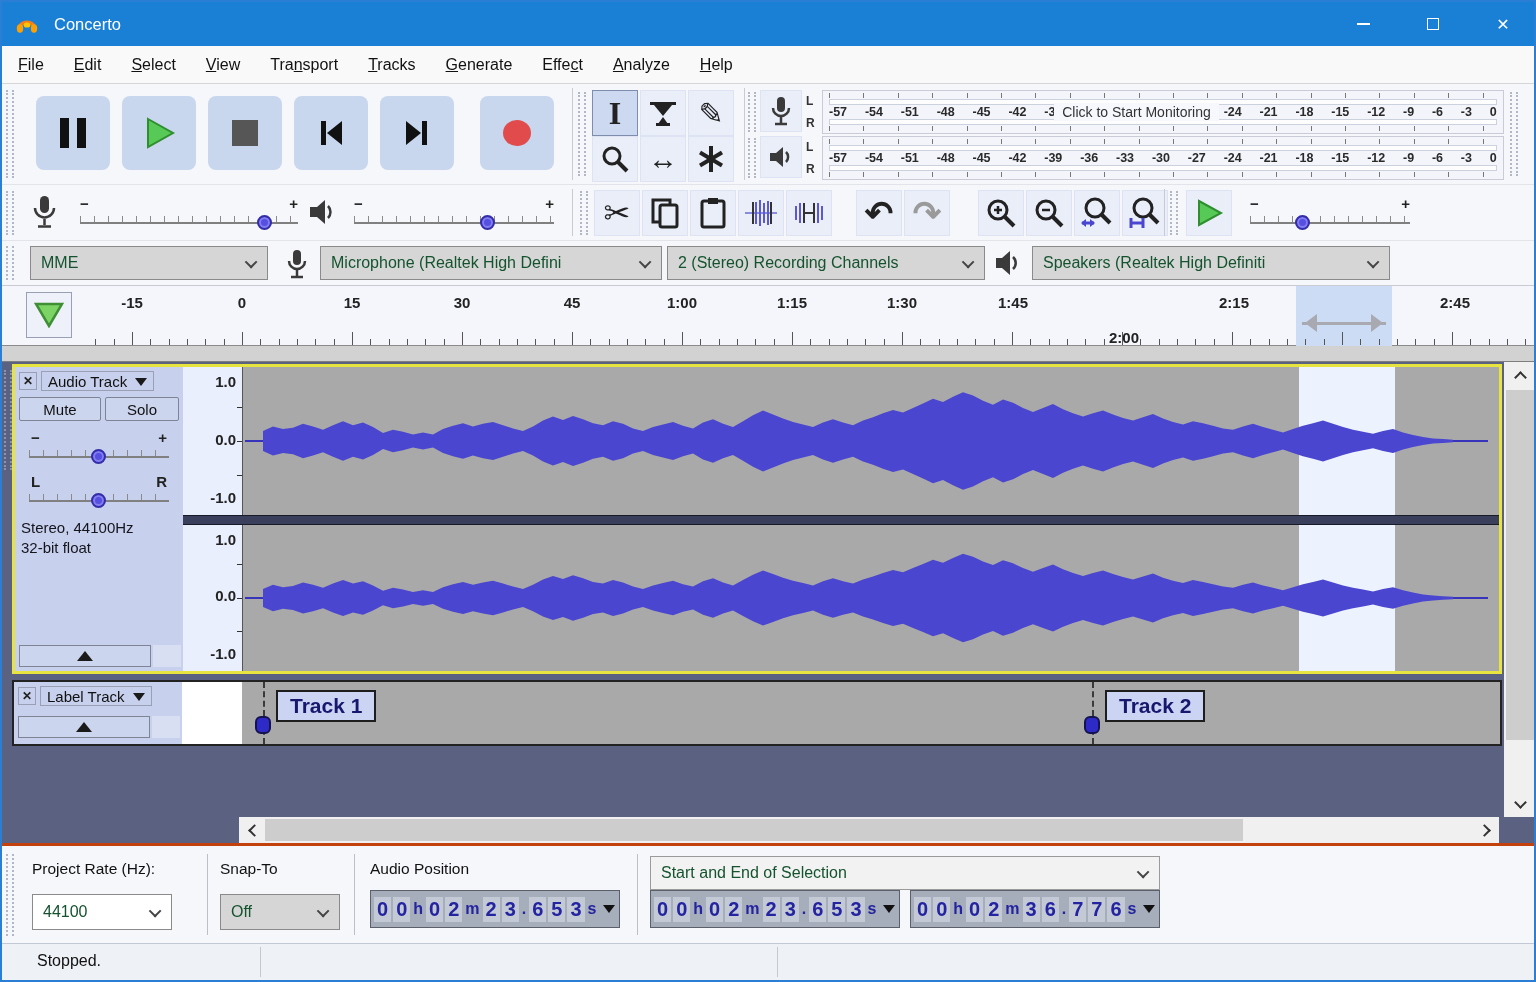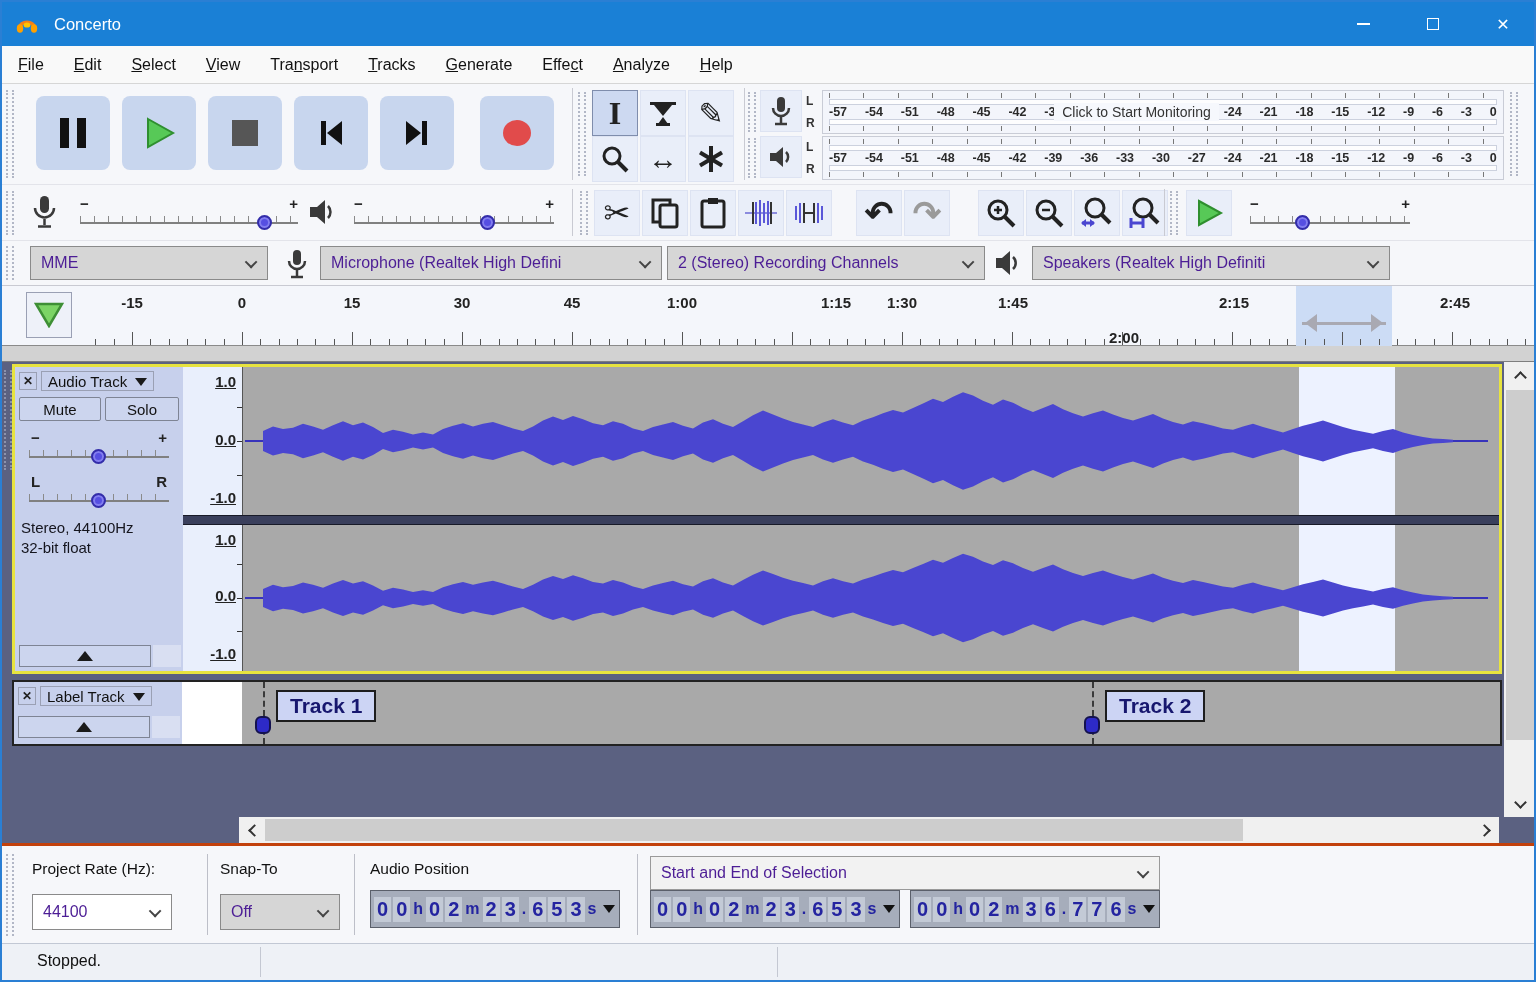--- a/index.html
+++ b/index.html
@@ -27,21 +27,21 @@
   .mticks{height:5px;background:repeating-linear-gradient(90deg,#777 0 1px,transparent 1px 34.4px);margin:1px 2px;}
   .mbar{height:6px;border:1px solid #ccd1de;background:#fdfdfe;margin:0 2px;}
   .mscale{display:flex;justify-content:space-between;font-size:12.5px;font-weight:bold;color:#2a2a2a;padding:0 2px;}
   .lr{display:flex;flex-direction:column;justify-content:space-between;font-size:12px;font-weight:bold;color:#333;padding:2px 0;}
   .monitor-tip{position:absolute;left:34%;top:50%;transform:translateY(-50%);background:#f6f8fd;padding:1px 8px;font-size:14px;color:#333;white-space:nowrap;}
   .slider{position:absolute;}
   .sline{position:absolute;left:0;right:0;bottom:7px;height:2px;background:#808080;}
   .sticks{position:absolute;left:0;right:0;bottom:9px;height:6px;background:repeating-linear-gradient(90deg,#8a8a8a 0 1px,transparent 1px 14px);}
   .sthumb{position:absolute;bottom:1px;width:15px;height:15px;border-radius:50%;background:#564fe2;border:2px solid #332da9;box-shadow:inset 0 0 0 2px #837eef;}
   .send{position:absolute;top:-4px;font-size:15px;font-weight:bold;color:#222;}
-  .combo{display:flex;align-items:center;justify-content:space-between;background:#d6d6d6;border:1px solid #8a8a8a;font-size:16px;color:#4c1d95;padding:0 10px;height:34px;}
+  .combo{display:flex;align-items:center;justify-content:space-between;background:#d6d6d6;border:1px solid #8a8a8a;font-size:16px;color:#14532d;padding:0 10px;height:34px;}
   .combo.white{background:#fff;}
   .combo.light{background:#f2f2f2;border:1px solid #9a9a9a;}
   .chev{width:9px;height:9px;border-left:2px solid #444;border-bottom:2px solid #444;transform:rotate(-45deg) translateY(-2px);flex:none;}
   .vsep{position:absolute;top:4px;bottom:4px;width:1px;background:#c9cad2;}
   
   #rulerrow{left:0;top:284px;width:100%;height:60px;background:#f4f6fb;border-bottom:1px solid #8a8a8a;}
   #graystrip{left:0;top:344px;width:100%;height:16px;background:#d2d2d2;border-bottom:1px solid #7e7e7e;}
   .ruler-label{position:absolute;top:8px;transform:translateX(-50%);font-size:15px;font-weight:bold;color:#222;}
   .tick{position:absolute;width:1px;background:#555;bottom:1px;}
   #ruler-sel{position:absolute;top:0;bottom:0;background:#ccdcf5;}
@@ -53,21 +53,21 @@
   #audio-track{position:absolute;left:10px;top:2px;width:1490px;height:310px;border:3px solid #e7e33f;background:#c7d0ec;}
   .tname-row{position:absolute;left:4px;top:4px;display:flex;align-items:center;gap:4px;}
   .xbtn{width:18px;height:18px;border:1px solid #9aa0b4;display:flex;align-items:center;justify-content:center;font-size:12px;font-weight:bold;color:#222;background:transparent;}
   .tname{border:1px solid #9aa0b4;height:20px;display:flex;align-items:center;gap:8px;padding:0 6px;font-size:15px;color:#111;}
   .dtri{width:0;height:0;border:6px solid transparent;border-top:8px solid #1a1a1a;margin-top:7px;}
   .msbtn{position:absolute;height:24px;background:#ccd5ee;border:1px solid #7e8494;border-radius:2px;font-size:15px;color:#111;display:flex;align-items:center;justify-content:center;}
   .info{position:absolute;font-size:15px;color:#15151e;}
   .collapse-btn{position:absolute;left:4px;bottom:4px;width:132px;height:22px;background:#ccd5ee;border:1px solid #7e8494;display:flex;align-items:center;justify-content:center;}
   .utri{width:0;height:0;border:8px solid transparent;border-bottom:10px solid #1a1a1a;margin-top:-8px;}
   .vruler{position:absolute;background:#e9effc;border-right:1px solid #555;width:60px;}
-  .vr-num{position:absolute;right:6px;font-size:15px;font-weight:bold;color:#222;text-decoration:underline;}
+  .vr-num{position:absolute;right:6px;font-size:15px;font-weight:bold;color:#222;}
   .vr-dash{position:absolute;right:0;width:5px;height:1px;background:#333;}
   .wavearea{position:absolute;background:#a9a9a9;overflow:hidden;}
   .wavesel{position:absolute;top:0;bottom:0;background:#edf2ff;}
   .chdiv{position:absolute;left:168px;right:0;height:10px;background:#3a3f5c;border-top:1px solid #181a28;border-bottom:1px solid #181a28;}
   #label-track{position:absolute;left:10px;top:318px;width:1490px;height:66px;border:2px solid #222;background:#c7d0ec;}
   .ltspacer{position:absolute;left:168px;top:0;bottom:0;width:60px;background:#fff;}
   .ltcontent{position:absolute;left:228px;top:0;bottom:0;right:0;background:#a9a9a9;}
   .lstem{position:absolute;top:0;bottom:0;width:0;border-left:2px dashed #3a3a3a;}
   .lhandle{position:absolute;width:16px;height:18px;background:#2d2ac8;border:2px solid #14124f;border-radius:6px;}
   .lblbox{position:absolute;top:8px;height:32px;background:#ccd4f4;border:2px solid #1d1d1d;color:#17176e;font-size:21px;font-weight:bold;display:flex;align-items:center;padding:0 12px;}
@@ -442,21 +442,21 @@
           <polygon points="2,2 28,2 15,24" fill="#7cd465" stroke="#3e8f35" stroke-width="2.5"></polygon>
         </svg>
     </div>
     <div class="abs" id="ruler-area" style="left:78px;top:0;right:0;height:60px">
         <span class="ruler-label" style="left: 52px;">-15</span>
         <span class="ruler-label" style="left: 162px;">0</span>
         <span class="ruler-label" style="left: 272px;">15</span>
         <span class="ruler-label" style="left: 382px;">30</span>
         <span class="ruler-label" style="left: 492px;">45</span>
         <span class="ruler-label" style="left: 602px;">1:00</span>
-        <span class="ruler-label" style="left: 712px; margin-left: 44px;">1:15</span>
+        <span class="ruler-label" style="left: 712px;">1:15</span>
         <span class="ruler-label" style="left: 822px;">1:30</span>
         <span class="ruler-label" style="left: 933px;">1:45</span>
         <span class="ruler-label" style="left: 1044px; margin-top: 35px;">2:00</span>
         <span class="ruler-label" style="left: 1154px;">2:15</span>
         <span class="ruler-label" style="left: 1265px;">2:30</span>
         <span class="ruler-label" style="left: 1375px;">2:45</span>
         <div id="ruler-sel" style="left: 1216px; width: 96px;">
           <div class="selarrow-line"></div>
           <div class="selarrow-l"></div>
           <div class="selarrow-r"></div>

